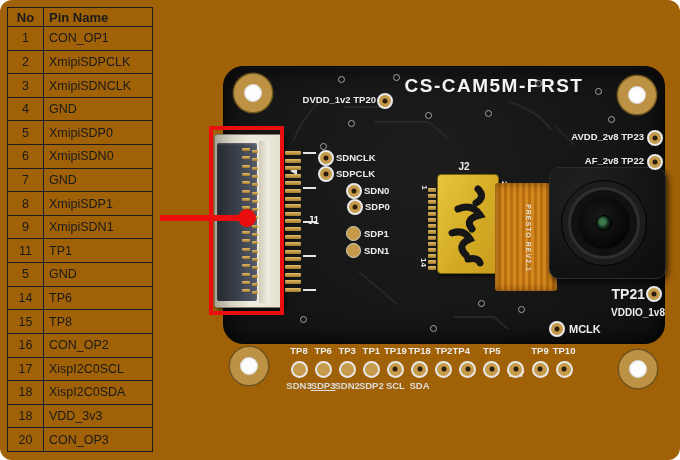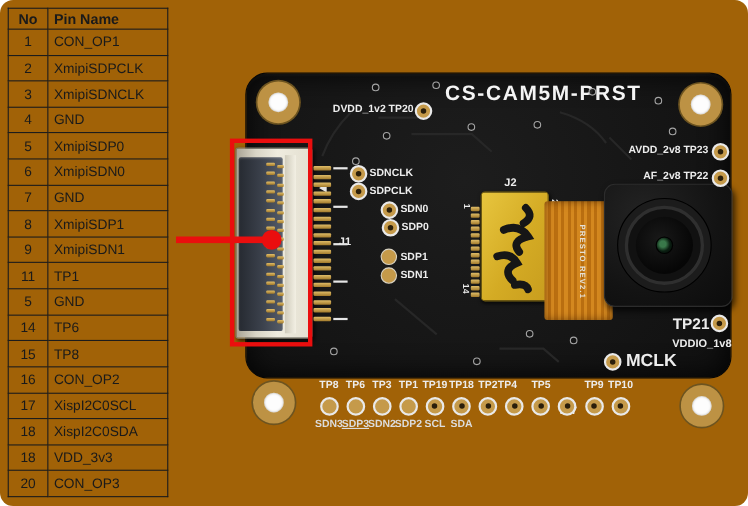--- a/index.html
+++ b/index.html
@@ -244,21 +244,21 @@
     <div class="aperture"></div>
 
     <div class="silk right-align" style="left:300px;top:64px;width:120px">AVDD_2v8 TP23</div>
     <div class="pad pad-md dot" style="left:423px;top:63px"></div>
     <div class="silk right-align" style="left:300px;top:88px;width:120px">AF_2v8 TP22</div>
     <div class="pad pad-md dot" style="left:423px;top:87px"></div>
     <div class="silk right-align" style="left:350px;top:221px;width:71px;font-size:14px">TP21</div>
     <div class="pad pad-md dot" style="left:422px;top:219px"></div>
     <div class="silk right-align" style="left:330px;top:240px;width:111px;font-size:10px">VDDIO_1v8</div>
     <div class="pad pad-md dot" style="left:325px;top:254px"></div>
-    <div class="silk" style="left:345px;top:256px;font-size:16px">MCLK</div>
+    <div class="silk" style="left:345px;top:256px;font-size:11px">MCLK</div>
 
     <div class="fpc" id="fpc">
       <div class="fpc-cavity"></div>
       <div class="fpc-lip"></div>
     <div class="goldbar" style="left: 27px; top: 13px; width: 8px; height: 3px;"></div>
         <div class="goldbar" style="left: 37px; top: 15px; width: 6px; height: 3px;"></div>
         <div class="goldbar" style="left: 27px; top: 21.3px; width: 8px; height: 3px;"></div>
         <div class="goldbar" style="left: 37px; top: 23.3px; width: 6px; height: 3px;"></div>
         <div class="goldbar" style="left: 27px; top: 29.6px; width: 8px; height: 3px;"></div>
         <div class="goldbar" style="left: 37px; top: 31.6px; width: 6px; height: 3px;"></div>

